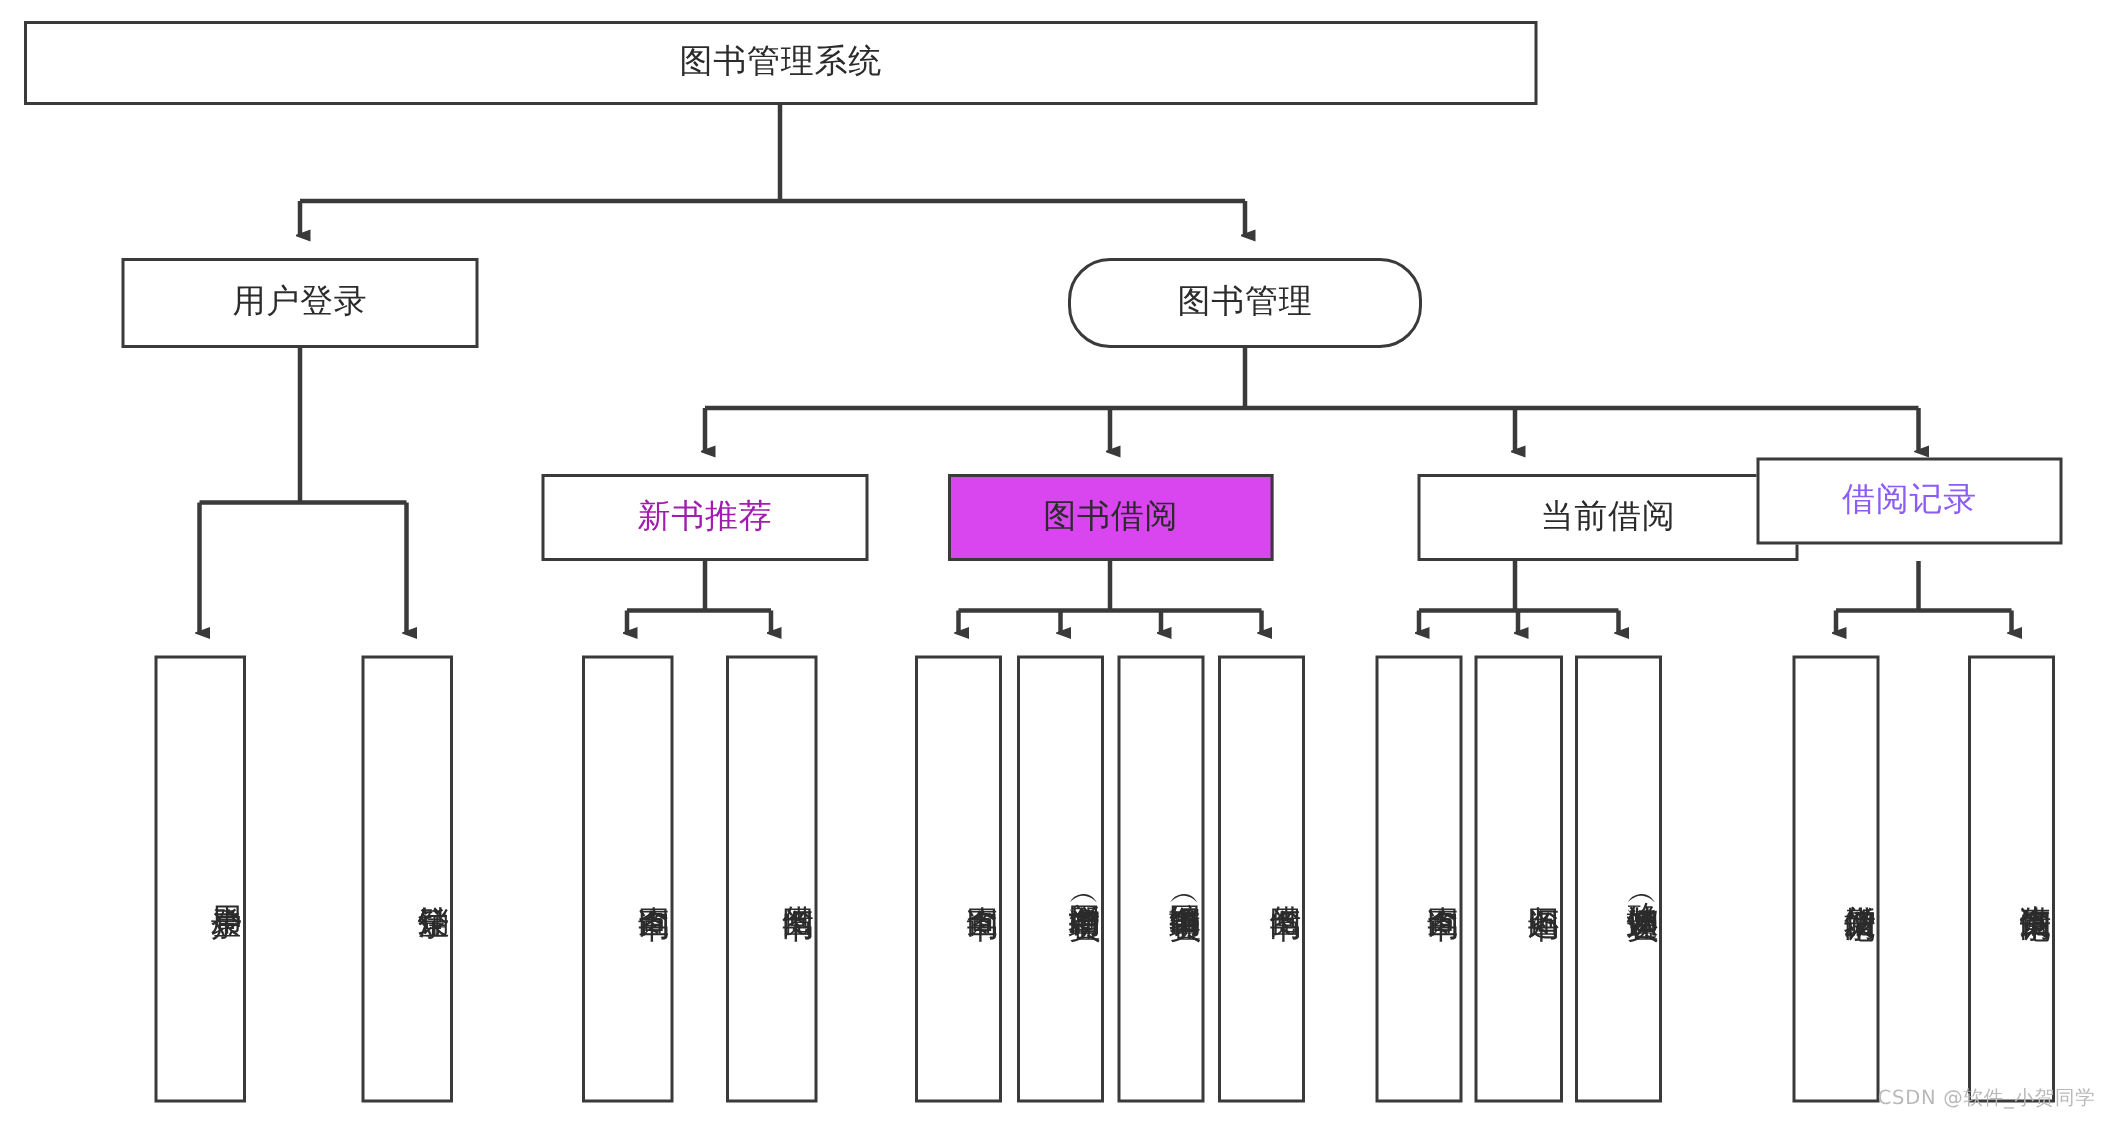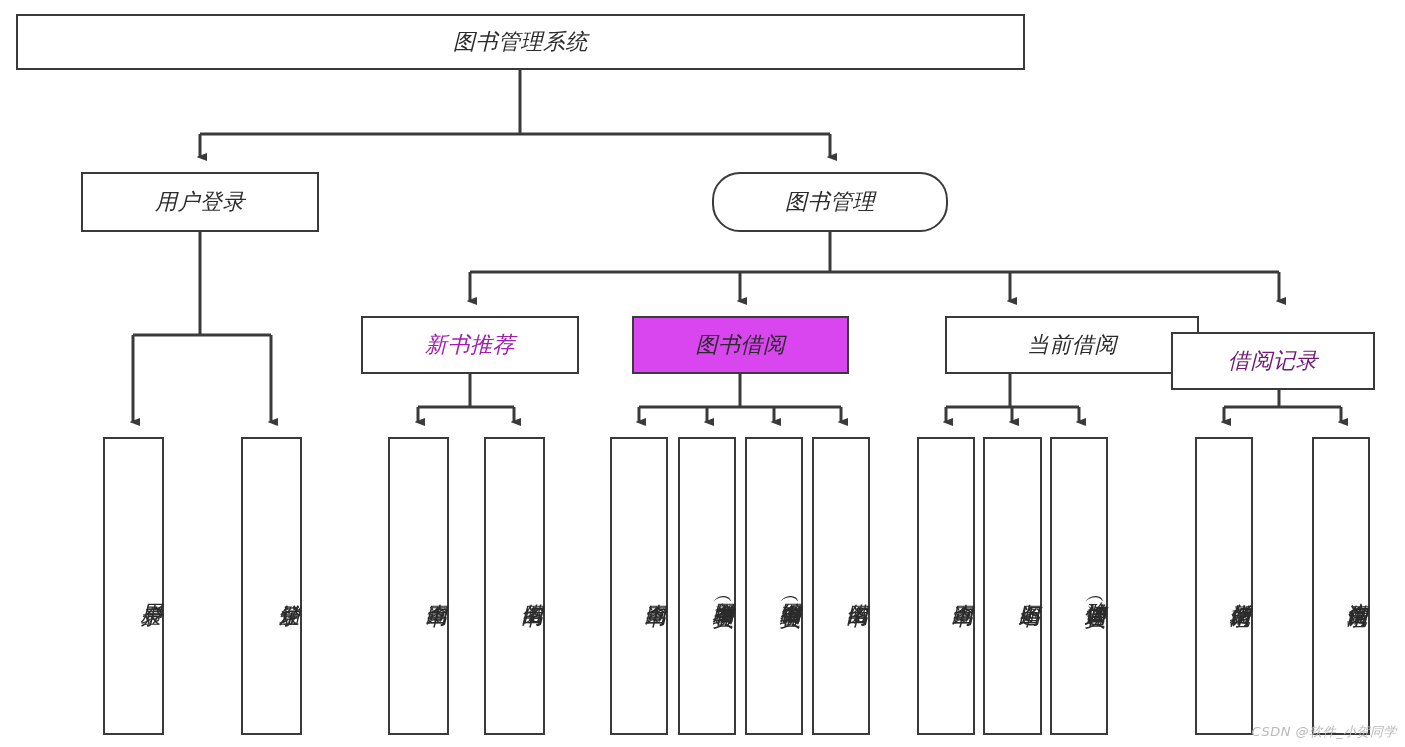--- a/index.html
+++ b/index.html
@@ -11,21 +11,20 @@
     width: 1405px;
     height: 747px;
     font-family: "DejaVu Sans", "Liberation Sans", sans-serif;
     overflow: hidden;
   }
   #diagram-root {
     position: relative;
     width: 1405px;
     height: 747px;
     background: #ffffff;
-    font-style: italic;
   }
   svg#edges {
     position: absolute;
     left: 0; top: 0;
     width: 1405px;
     height: 747px;
   }
   .node {
     position: absolute;
     box-sizing: border-box;
@@ -136,21 +135,21 @@
 
   <div class="node horiz" id="n-l2-0" style="left: 361px; top: 316px; width: 218px; height: 58px; border-color: rgb(58, 58, 58); color: #a21caf; background: rgb(255, 255, 255);">
     <span>新书推荐</span>
   </div>
   <div class="node horiz" id="n-l2-1" style="left: 632px; top: 316px; width: 217px; height: 58px; border-color: rgb(58, 58, 58); color: rgb(43, 43, 43); background: #d946ef;">
     <span>图书借阅</span>
   </div>
   <div class="node horiz" id="n-l2-2" style="left: 945px; top: 316px; width: 254px; height: 58px; border-color: rgb(58, 58, 58); color: rgb(43, 43, 43); background: rgb(255, 255, 255);">
     <span>当前借阅</span>
   </div>
-  <div class="node horiz" id="n-l2-3" style="left: 1171px; top: 332px; width: 204px; height: 58px; border-color: rgb(58, 58, 58); color: #701a75; background: rgb(255, 255, 255);">
+  <div class="node horiz" id="n-l2-3" style="left: 1171px; top: 305px; width: 204px; height: 58px; border-color: rgb(58, 58, 58); color: #8b5cf6; background: rgb(255, 255, 255);">
     <span>借阅记录</span>
   </div>
 
   <div class="node vert" id="n-lf-0" style="left: 103px; top: 437px; width: 61px; height: 298px; border-color: rgb(58, 58, 58); color: rgb(43, 43, 43); background: rgb(255, 255, 255);">
     <span>用户登录</span>
   </div>
   <div class="node vert" id="n-lf-1" style="left: 241px; top: 437px; width: 61px; height: 298px; border-color: rgb(58, 58, 58); color: rgb(43, 43, 43); background: rgb(255, 255, 255);">
     <span>注销登录</span>
   </div>
   <div class="node vert" id="n-lf-2" style="left: 388px; top: 437px; width: 61px; height: 298px; border-color: rgb(58, 58, 58); color: rgb(43, 43, 43); background: rgb(255, 255, 255);">

